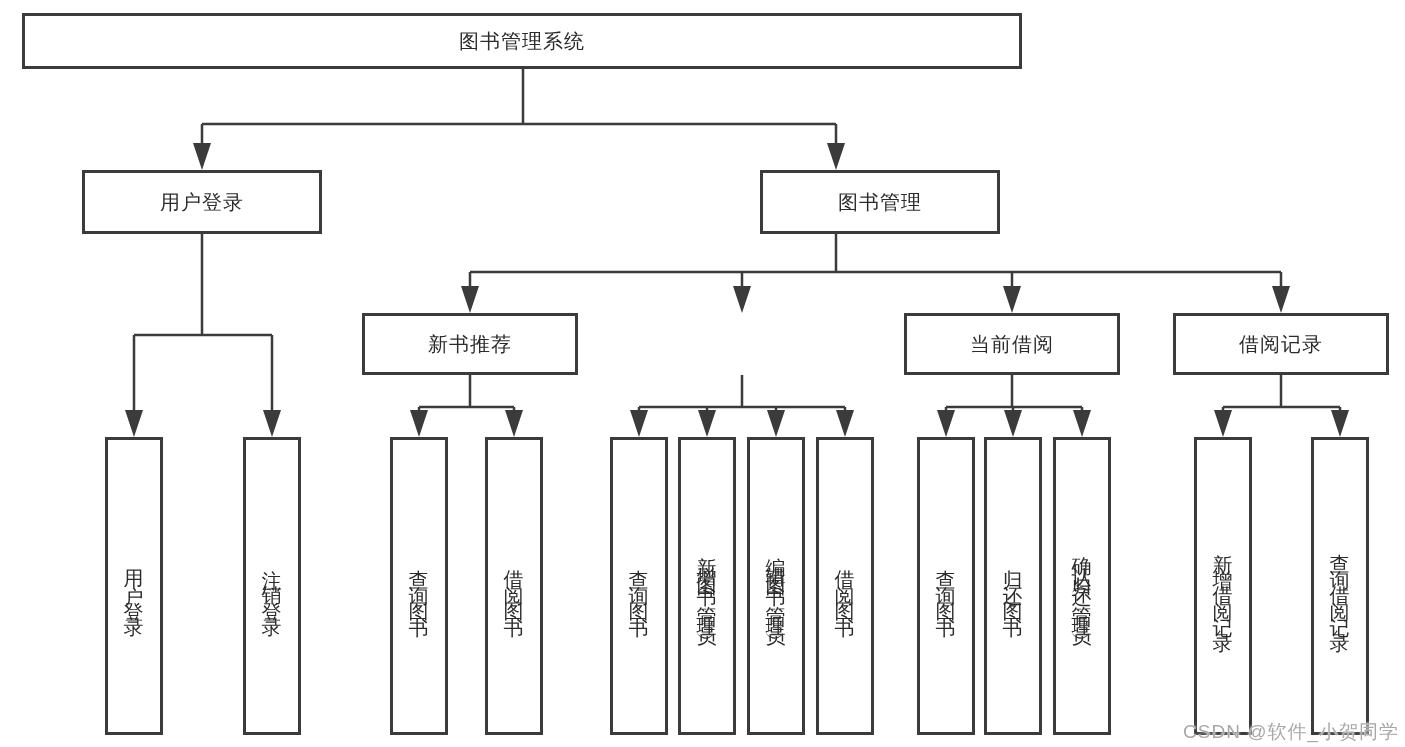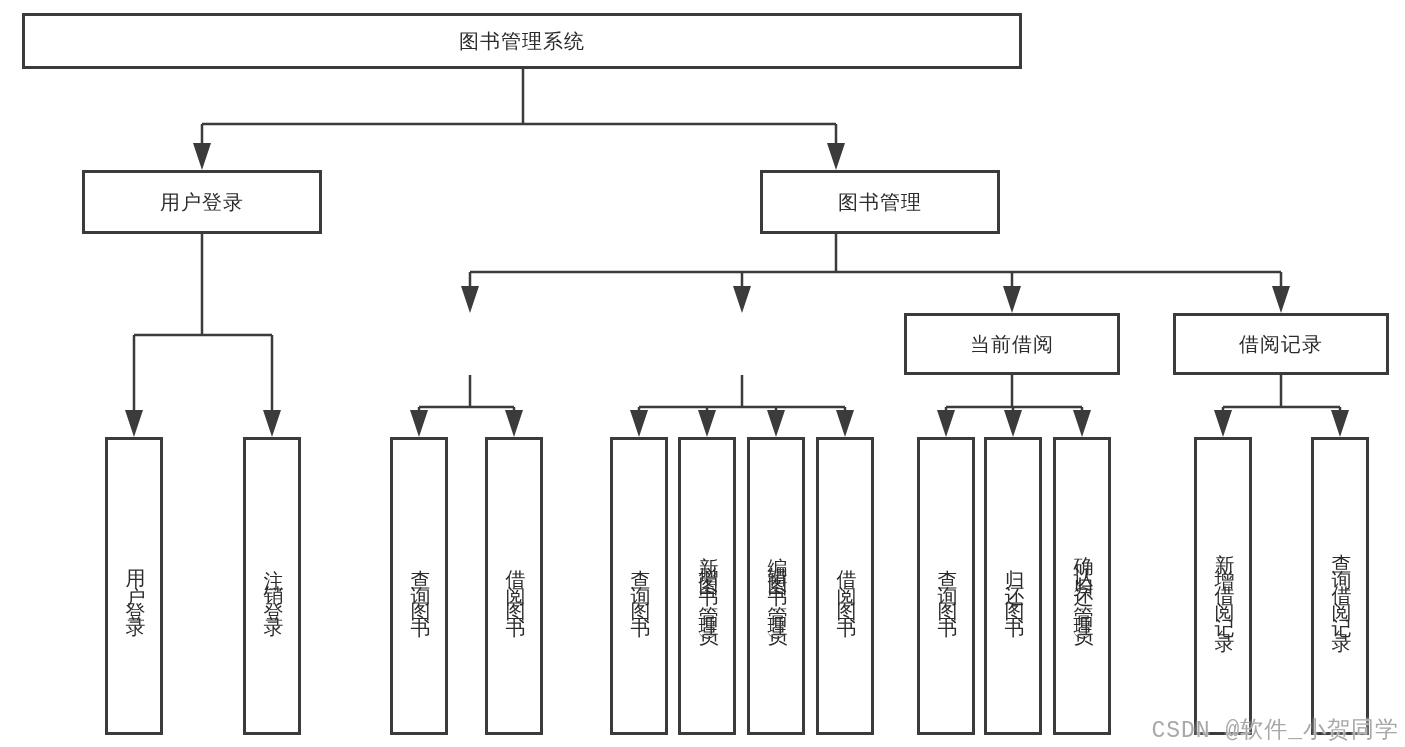--- a/index.html
+++ b/index.html
@@ -1,21 +1,21 @@
 <!DOCTYPE html>
 <html><head>
 <meta charset="utf-8">
 <style>
   html, body { margin: 0; padding: 0; background: #ffffff; }
   .canvas {
     position: relative;
     width: 1405px;
     height: 747px;
     background: #ffffff;
-    font-family: Liberation Mono, monospace;
+    font-family: Liberation Sans, sans-serif;
     overflow: hidden;
   }
   .connector-layer {
     position: absolute;
     left: 0; top: 0;
     width: 1405px; height: 747px;
     z-index: 0;
   }
   .box {
     position: absolute;
@@ -38,21 +38,21 @@
     text-orientation: mixed;
     font-size: 20px;
     letter-spacing: 16px;
     line-height: 1;
   }
   .v-label.long { letter-spacing: 10px; }
   .watermark {
     position: absolute;
     right: 6px;
     bottom: 2px;
-    font-size: 23px;
+    font-size: 19px;
     color: #a8a8a8;
     letter-spacing: 1px;
     z-index: 2;
     text-shadow: 0 0 3px #ffffff, 0 0 1px #ffffff;
     white-space: nowrap;
   }
 </style>
 </head>
 <body>
 
@@ -95,20 +95,23 @@
     <span class="h-label">图书管理系统</span>
   </div>
 
   <div class="box" style="left:82px; top:170px; width:240px; height:64px;">
     <span class="h-label">用户登录</span>
   </div>
   <div class="box" style="left:716px; top:170px; width:240px; height:64px;margin-left:44px;">
     <span class="h-label">图书管理</span>
   </div>
 
+  <div class="box" style="left:362px; top:313px; width:216px; height:62px;">
+    <span class="h-label">新书推荐</span>
+  </div>
   <div class="box" style="left:904px; top:313px; width:216px; height:62px;">
     <span class="h-label">当前借阅</span>
   </div>
   <div class="box" style="left:1173px; top:313px; width:216px; height:62px;">
     <span class="h-label">借阅记录</span>
   </div>
 
   <div class="box" style="left:105px; top:437px; width:58px; height:298px;">
     <span class="v-label">用户登录</span>
   </div>

